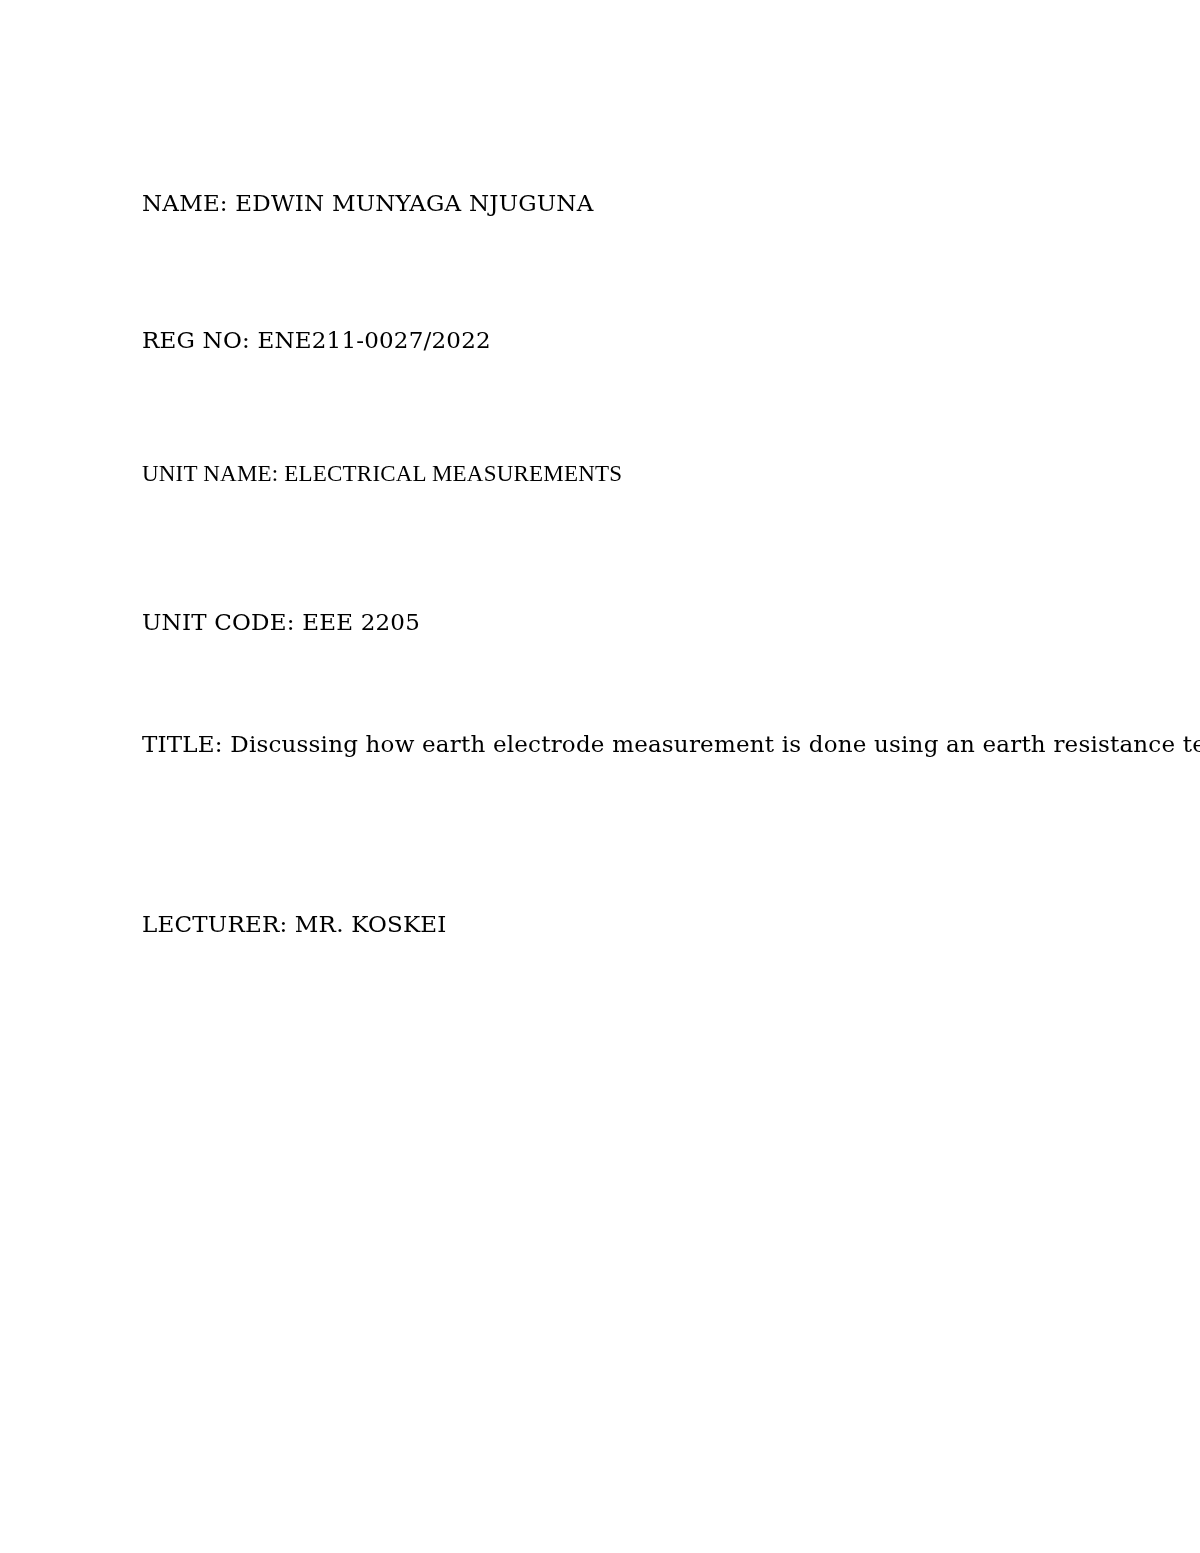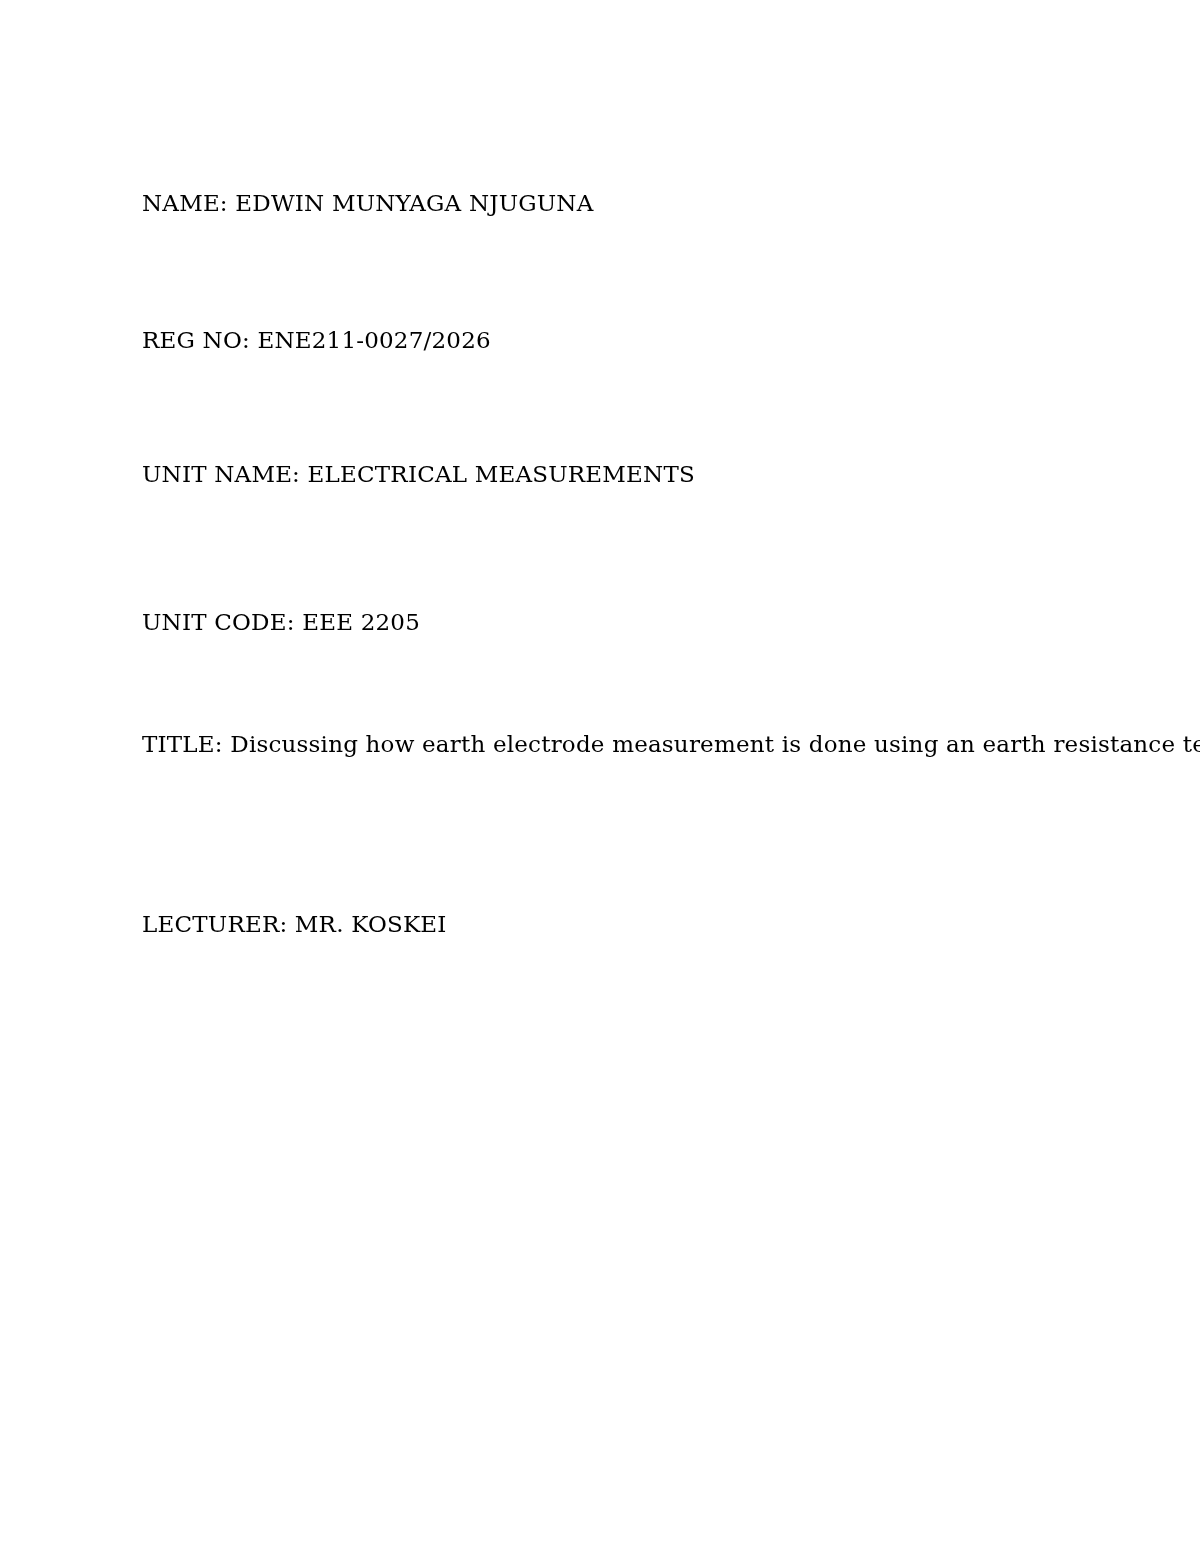--- a/index.html
+++ b/index.html
@@ -27,32 +27,32 @@
     position: absolute;
     left: 142px;
     margin: 0;
     font-size: 23px;
     line-height: 28px;
     white-space: nowrap;
     letter-spacing: 0.2px;
   }
   .line-name     { top: 189px; }
   .line-regno    { top: 326px; }
-  .line-unitname { top: 460px; }
+  .line-unitname { top: 460px; font-family: Liberation Serif, serif; }
   .line-unitcode { top: 608px; }
   .line-title    { top: 730px; }
   .line-lecturer { top: 910px; }
 </style>
 </head>
 <body>
 
 <div class="page">
   <p class="doc-line line-name">NAME: EDWIN MUNYAGA NJUGUNA</p>
 
-  <p class="doc-line line-regno">REG NO: ENE211-0027/2026</p>
+  <p class="doc-line line-regno">REG NO: ENE211-0027/2022</p>
 
   <p class="doc-line line-unitname">UNIT NAME: ELECTRICAL MEASUREMENTS</p>
 
   <p class="doc-line line-unitcode">UNIT CODE: EEE 2205</p>
 
   <p class="doc-line line-title">TITLE: Discussing how earth electrode measurement is done using an earth resistance tester</p>
 
   <p class="doc-line line-lecturer">LECTURER: MR. KOSKEI</p>
 </div>
 

